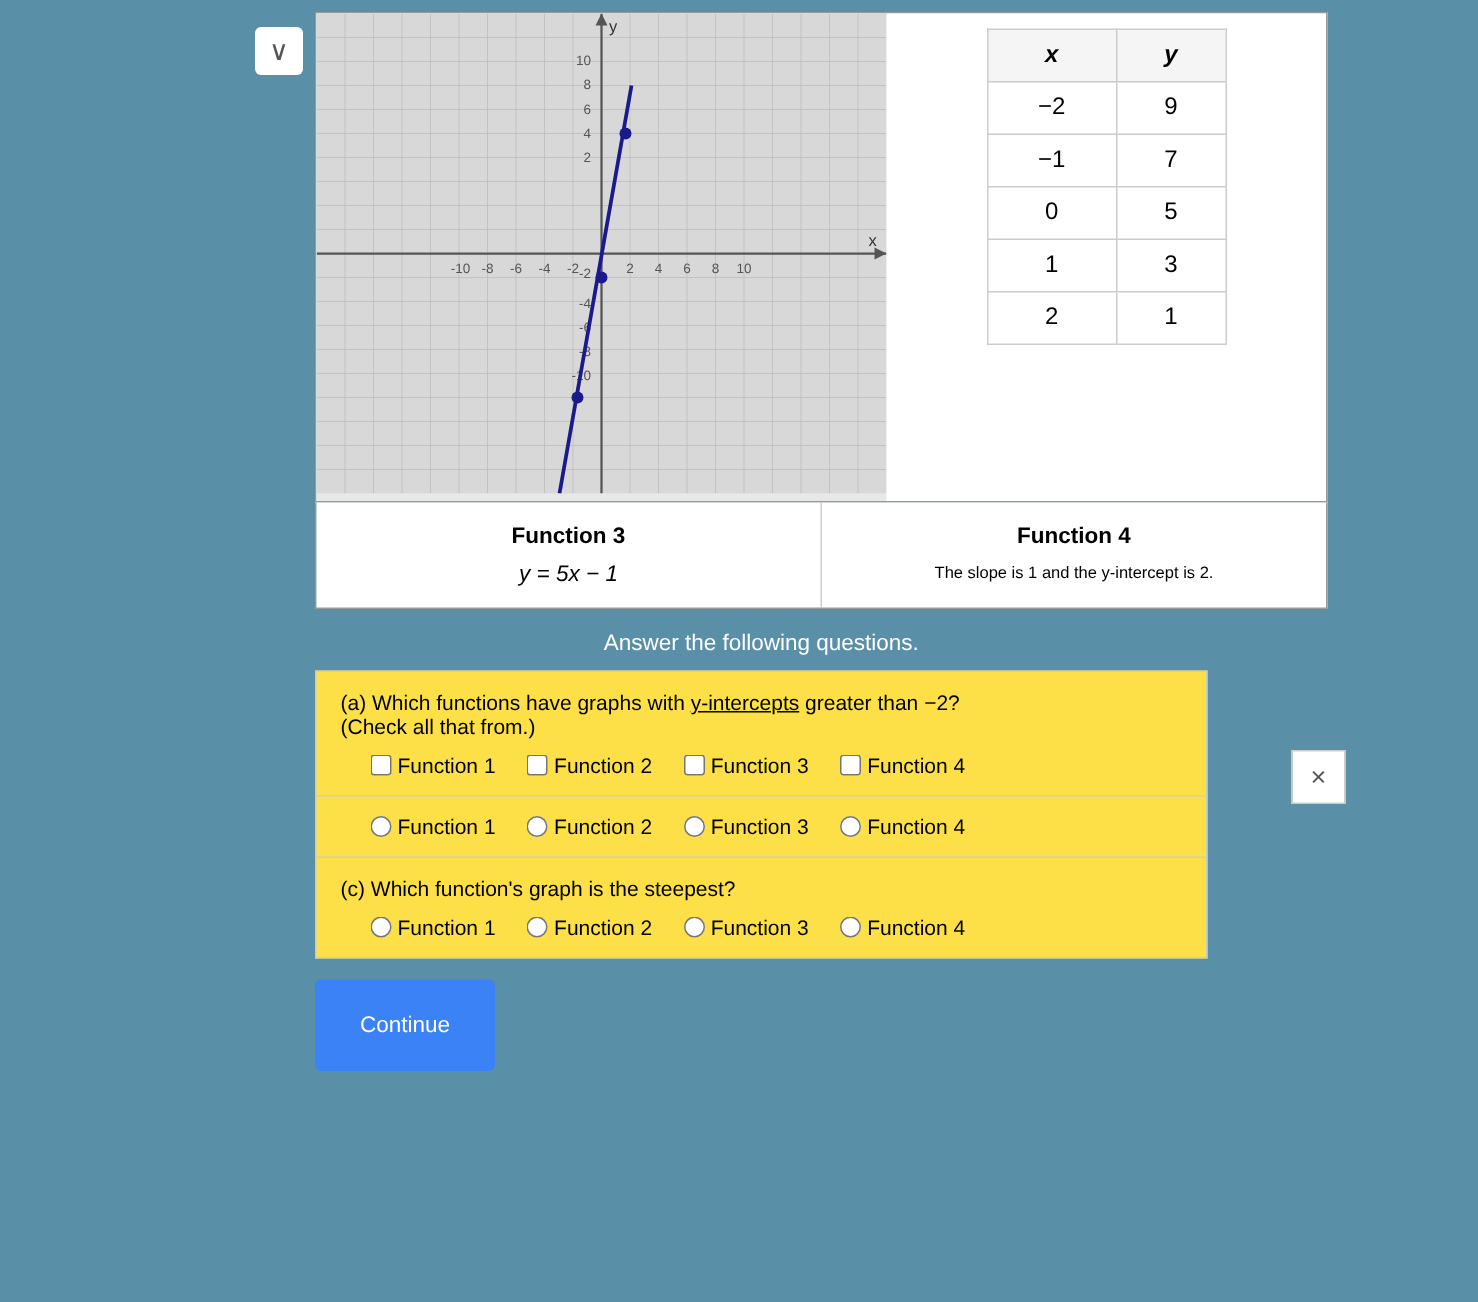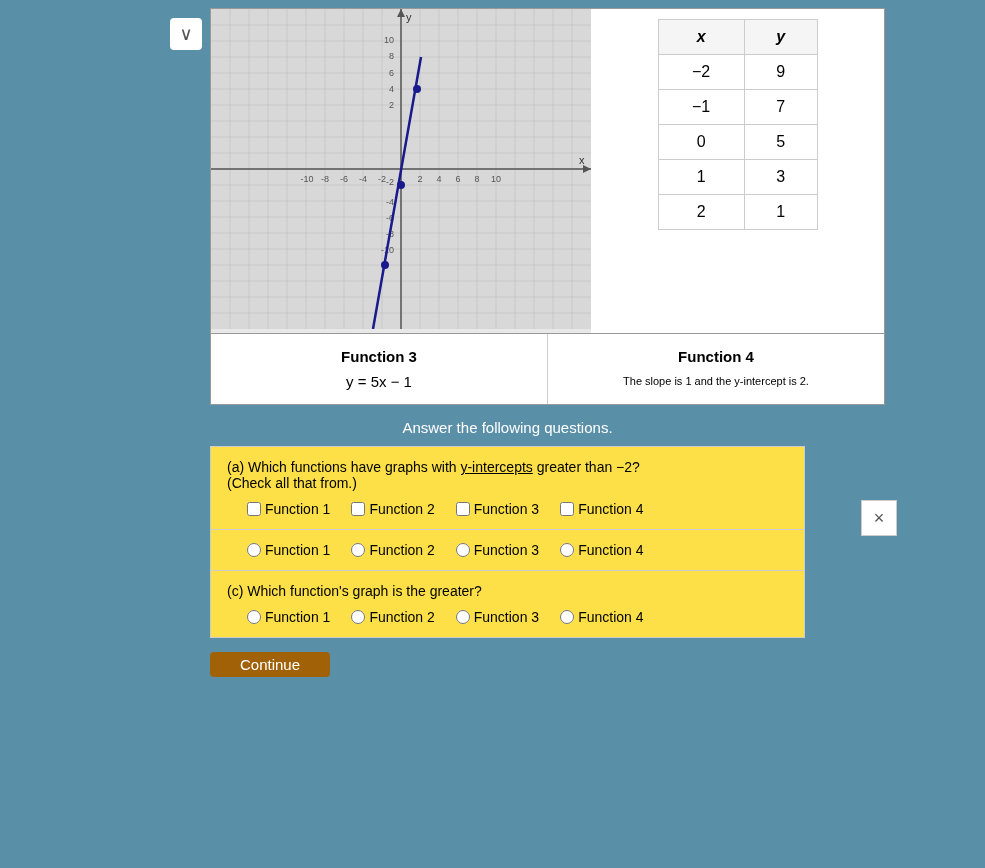--- a/index.html
+++ b/index.html
@@ -100,20 +100,21 @@
     .func-cell-title {
       font-weight: bold;
       font-size: 15px;
       margin-bottom: 8px;
     }
     .func-cell-content {
       font-size: 11px;
       line-height: 1.5;
     }
     .func-formula {
+      font-style: italic;
       font-size: 15px;
     }
 
     
     .answer-section {
       margin: 14px 180px 14px 210px;
     }
     .answer-label {
       font-size: 15px;
       color: white;
@@ -179,24 +180,24 @@
     }
 
     
     .bottom-area {
       display: flex;
       margin-left: 210px;
       margin-top: 10px;
       gap: 12px;
     }
     .continue-btn {
-      background: #a16207;
+      background: #3b82f6;
       color: white;
       border: none;
-      padding: 4px 30px;
+      padding: 22px 30px;
       font-size: 15px;
       border-radius: 4px;
       cursor: pointer;
     }
   </style>
 </head>
 <body>
 
 <div class="page-container">
 
@@ -384,21 +385,21 @@
           </label>
           <label class="option-item">
             <input type="radio" name="qb" style="">
             <span>Function 4</span>
           </label>
         </div>
       </div>
 
       <div class="question-block">
         <div class="question-text">
-          <span>(c) Which function's graph is the greater?</span>
+          <span>(c) Which function's graph is the steepest?</span>
         </div>
         <div class="options-row">
           <label class="option-item">
             <input type="radio" name="qc" style="">
             <span>Function 1</span>
           </label>
           <label class="option-item">
             <input type="radio" name="qc" style="">
             <span>Function 2</span>
           </label>

